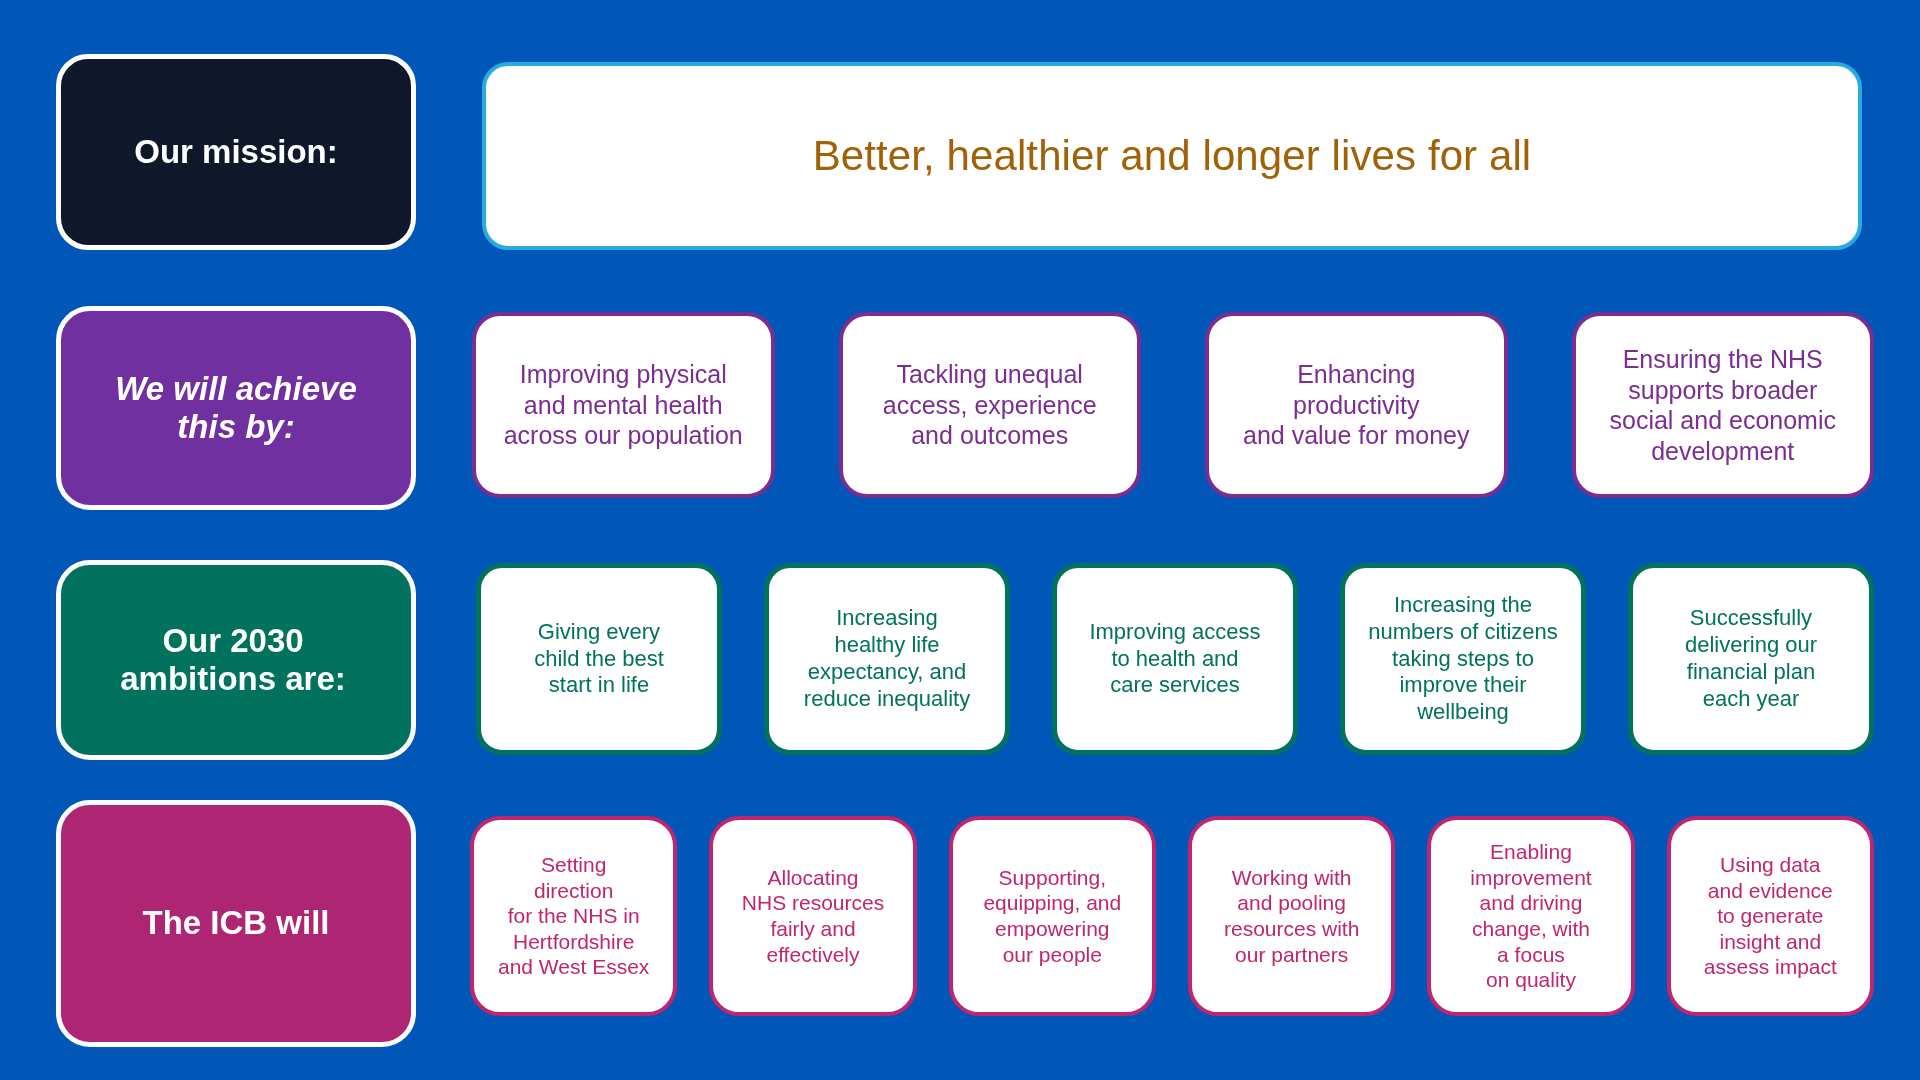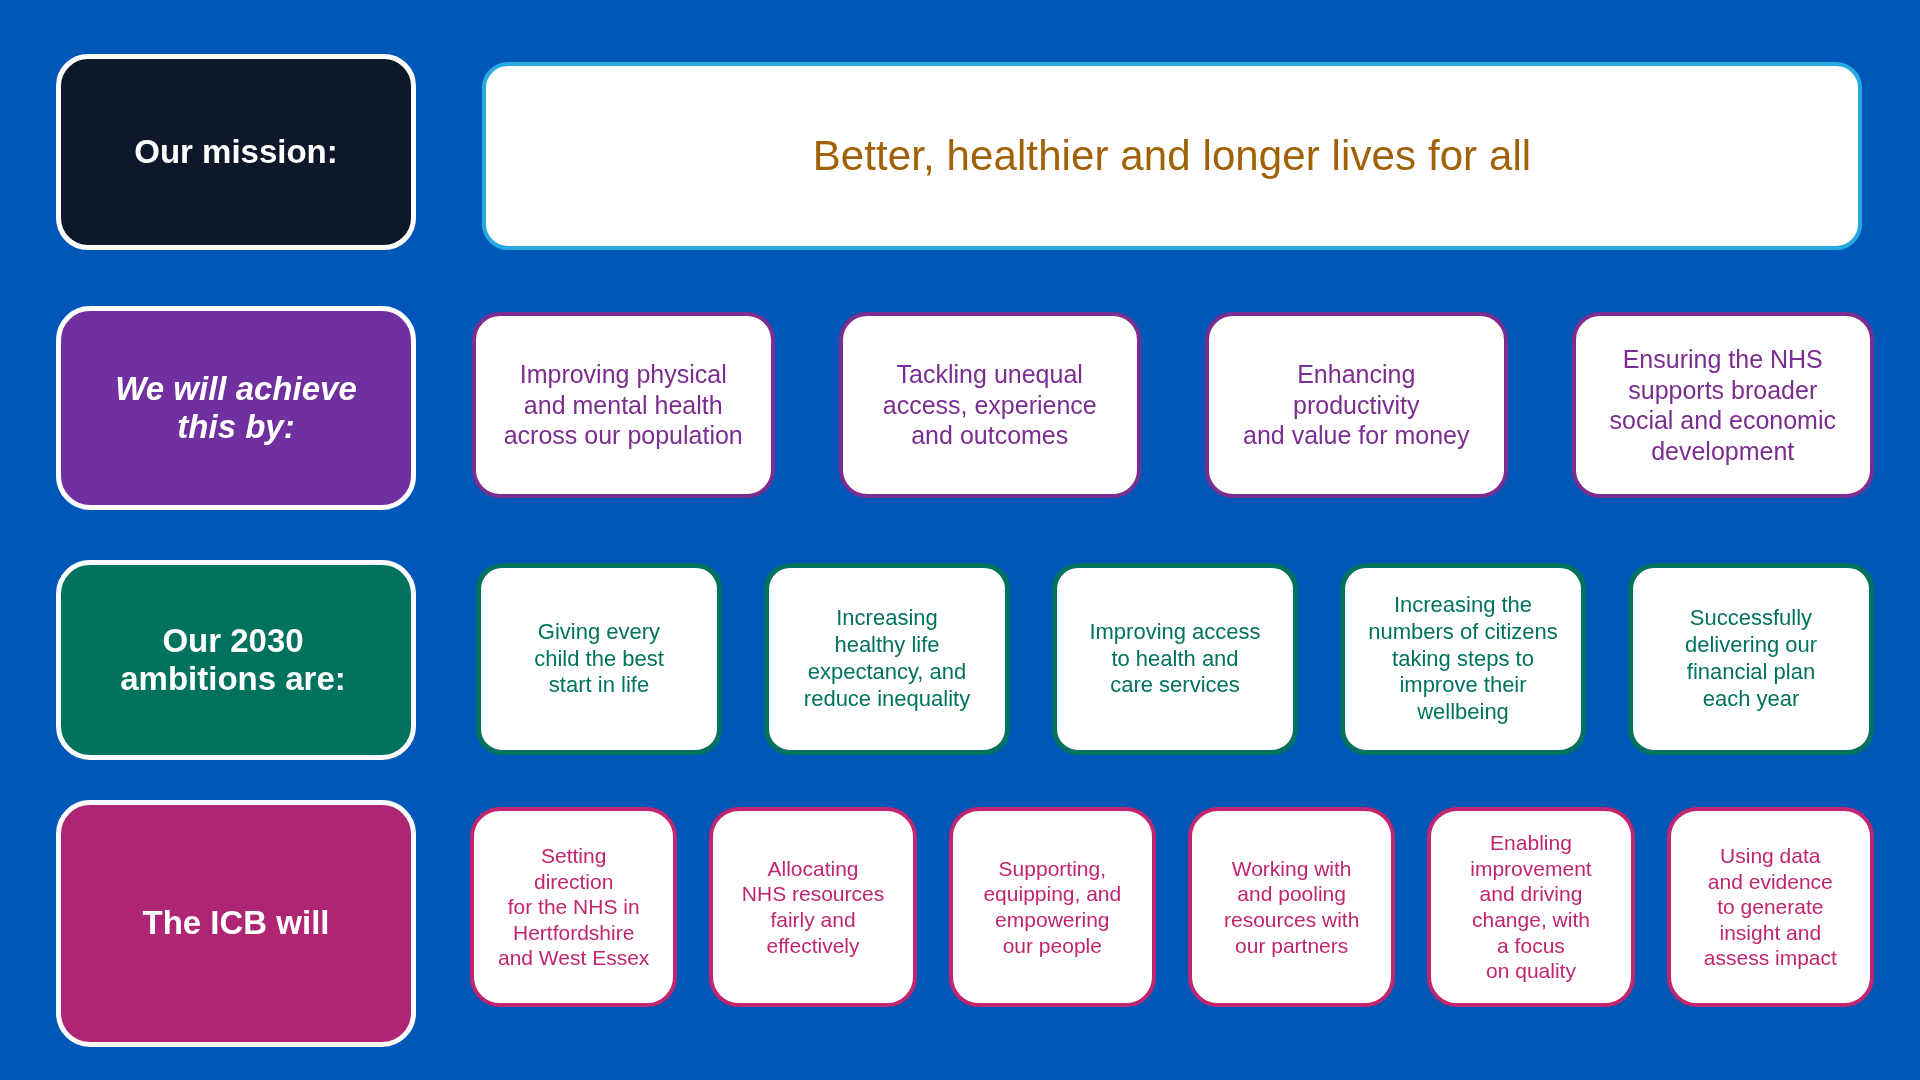--- a/index.html
+++ b/index.html
@@ -145,20 +145,21 @@
     font-size: 22px;
   }
 
   
   #grid-icb {
     left: 470px;
     top: 798px;
     width: 1404px;
     height: 218px;
     gap: 32px;
+    align-items: flex-end;
   }
   #grid-icb .card {
     border: 4px solid #c0256f;
     border-radius: 30px;
     height: 200px;
     flex: 1 1 0;
   }
   #grid-icb .card-text {
     color: #c0256f;
     font-size: 21px;

